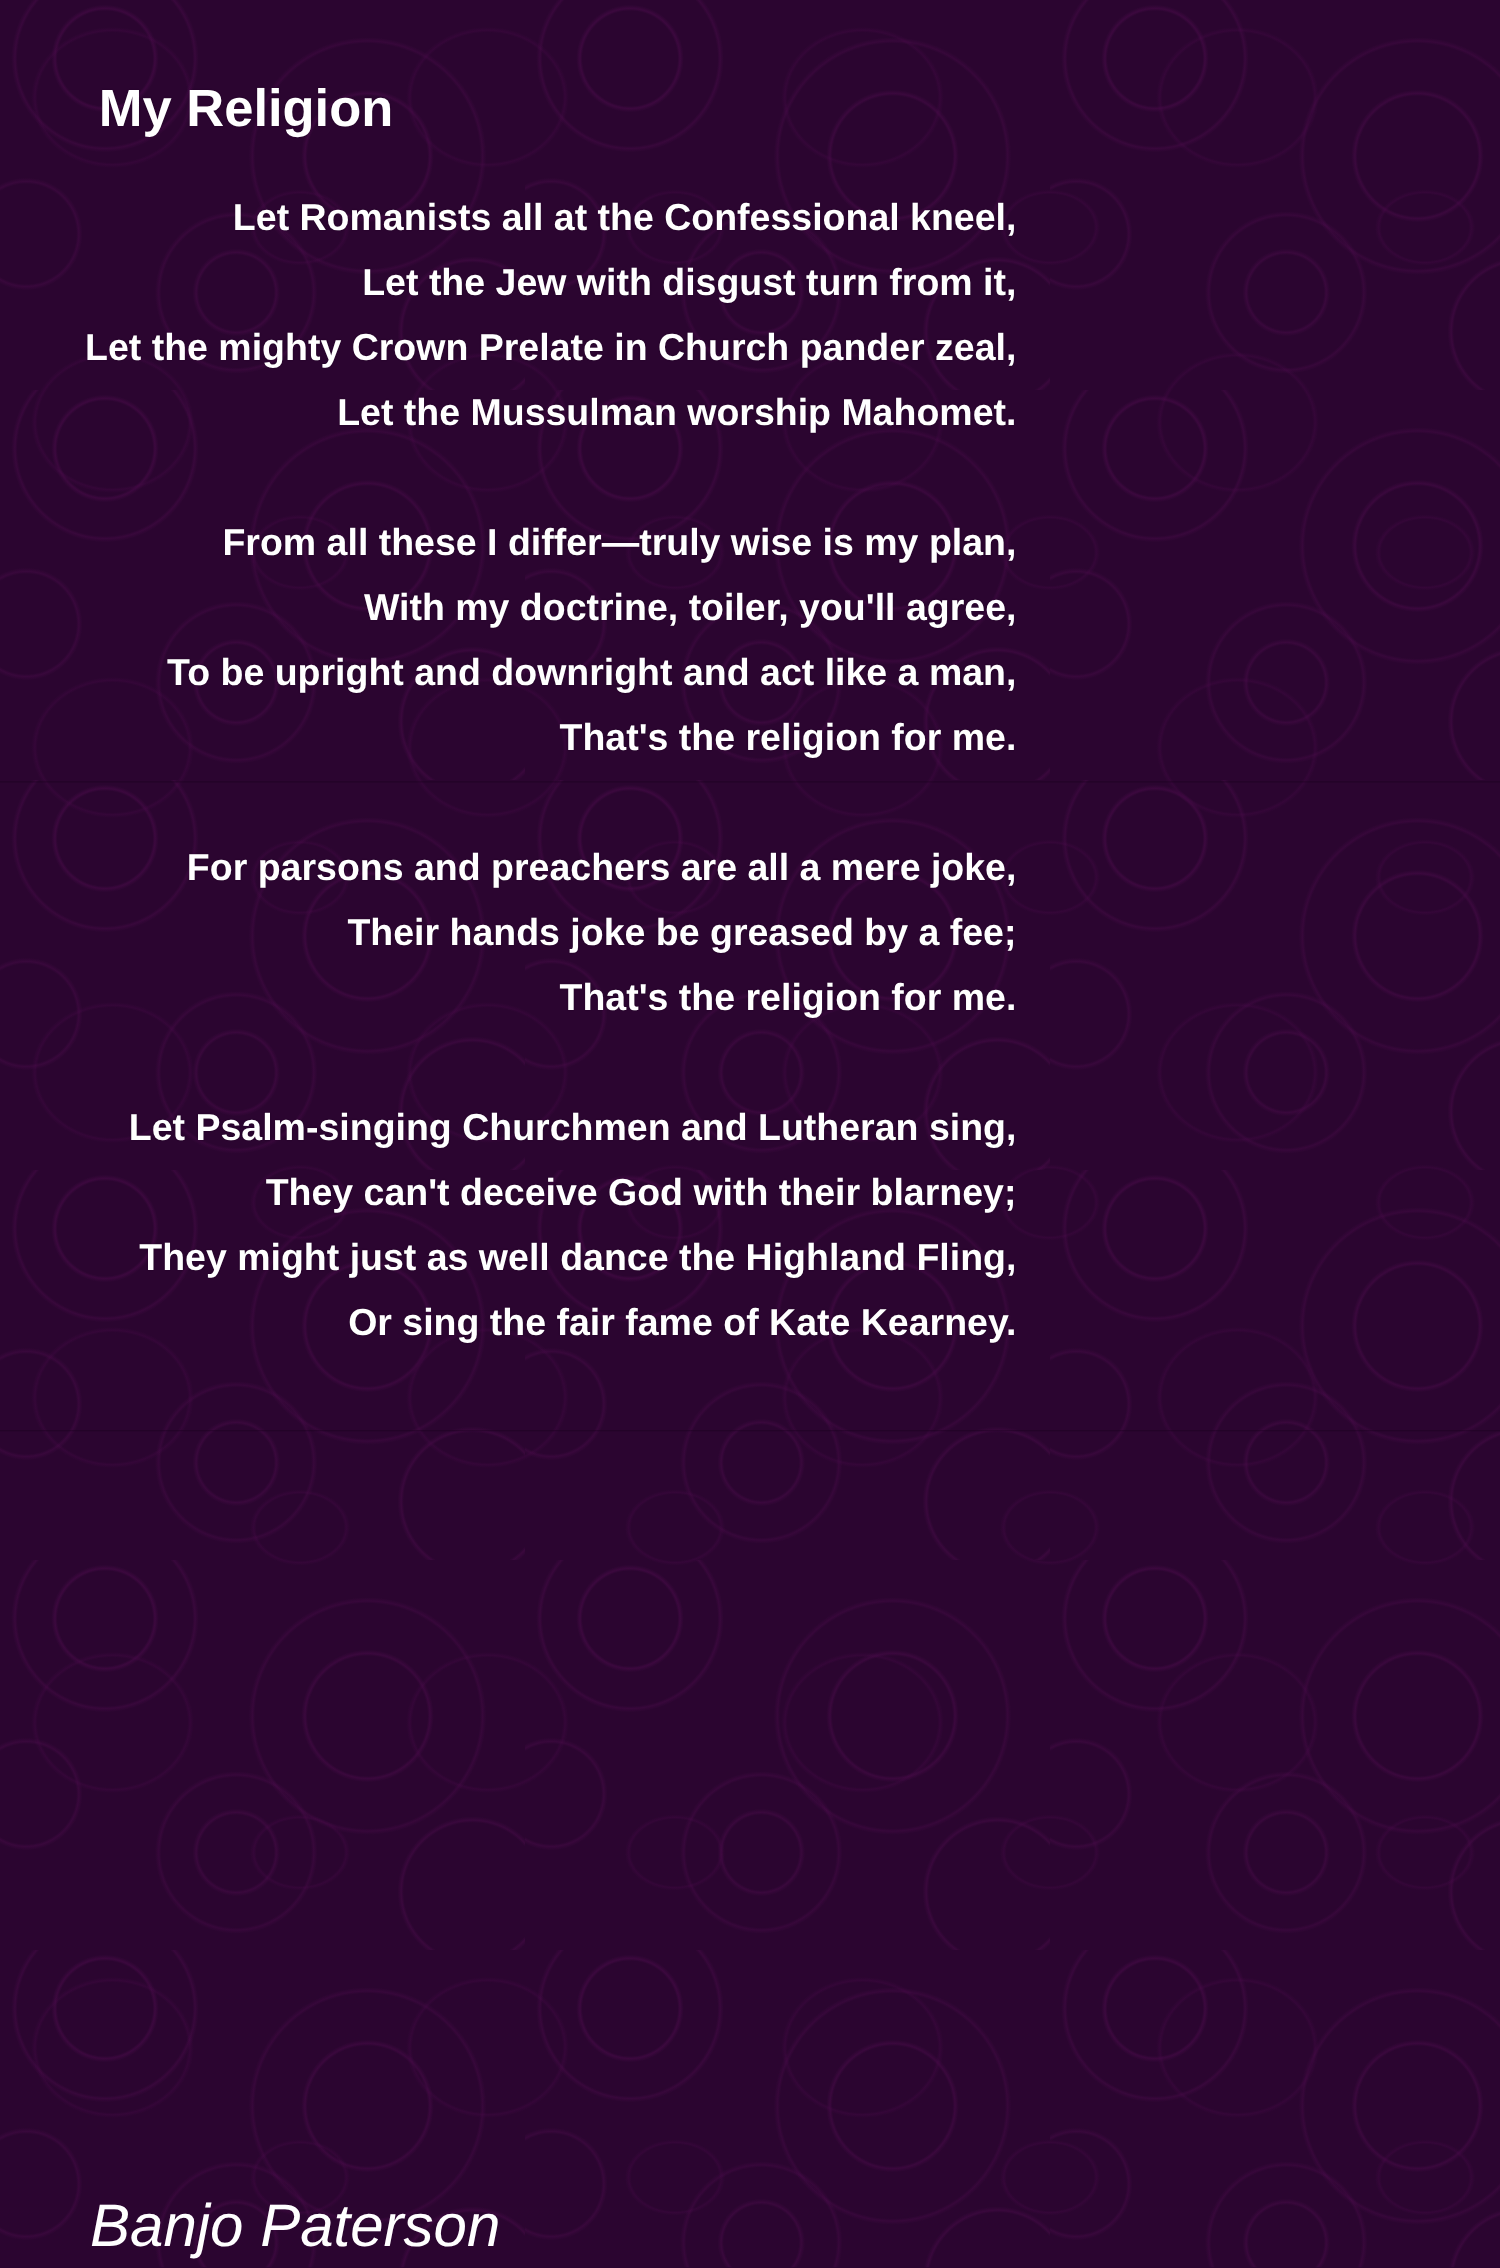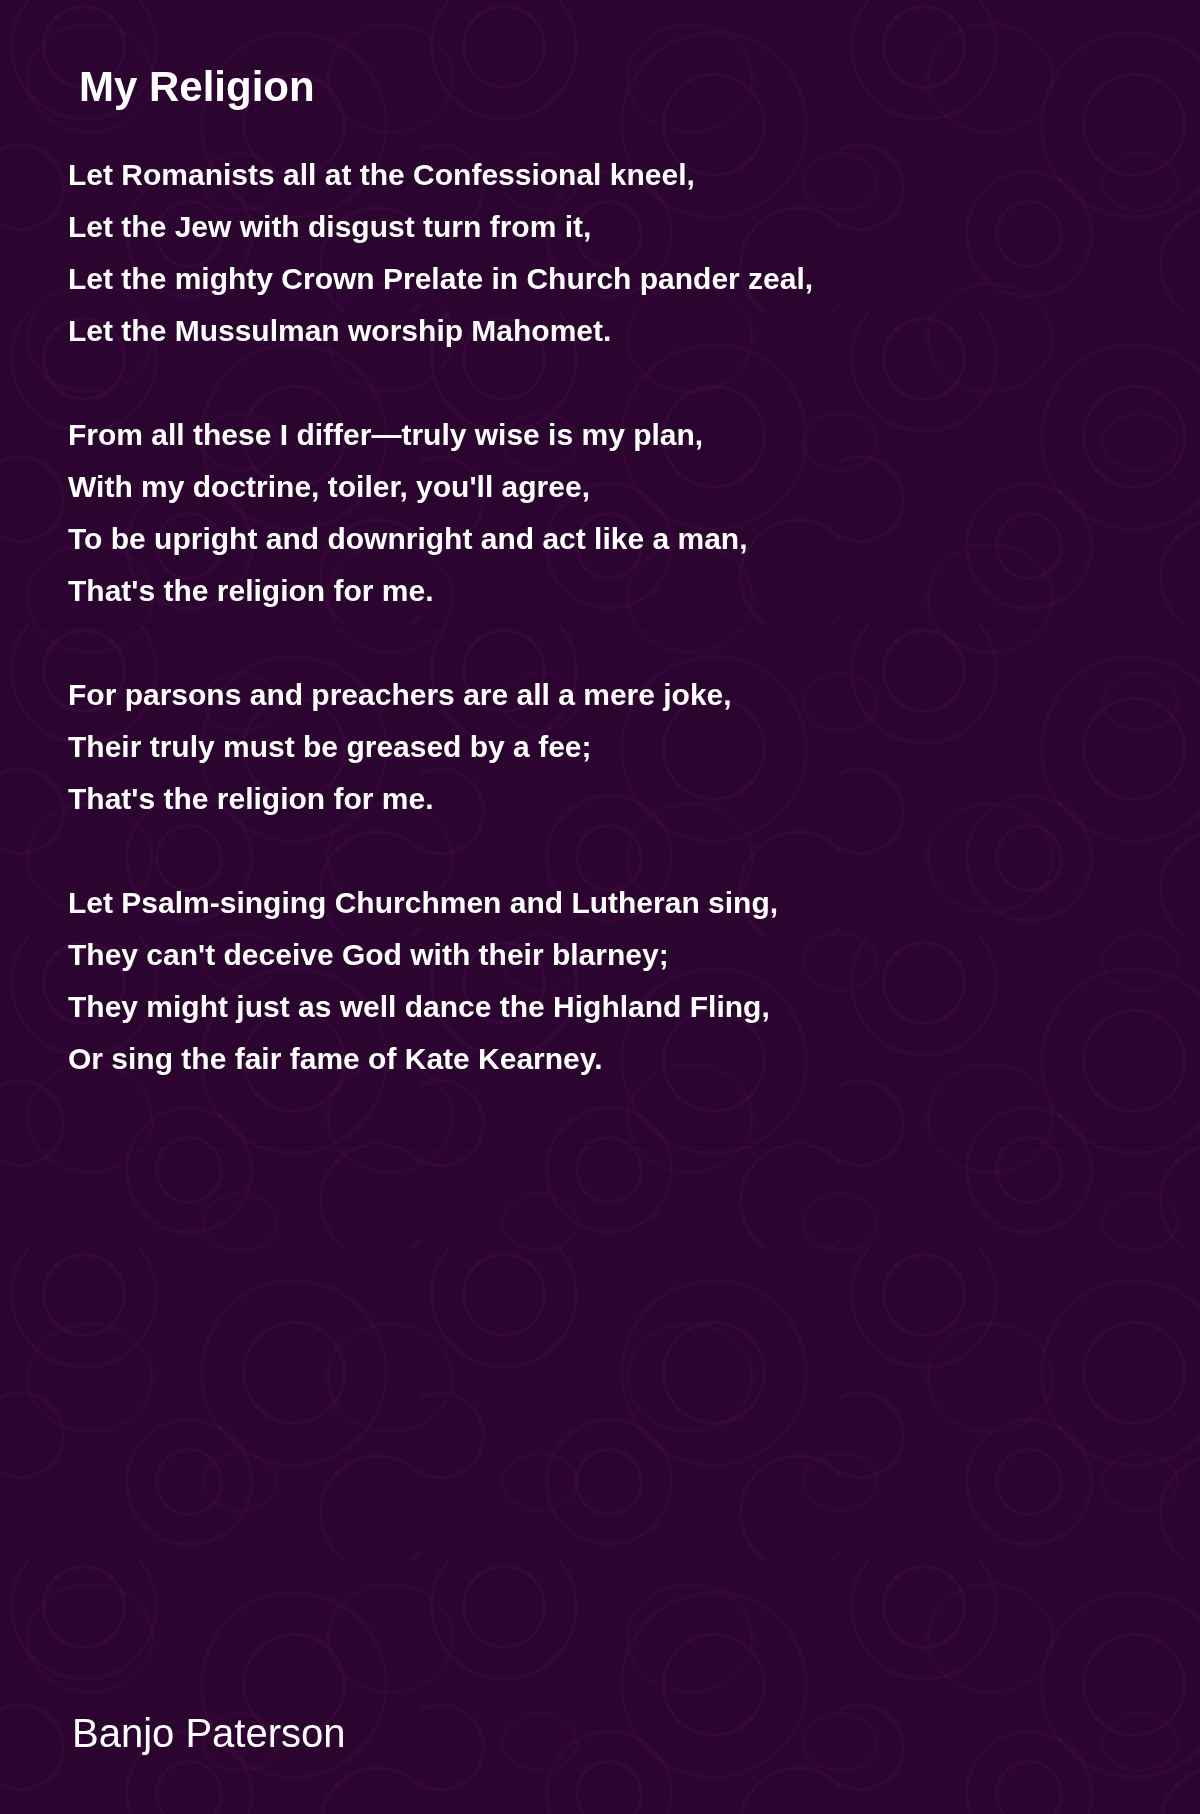--- a/index.html
+++ b/index.html
@@ -65,34 +65,36 @@
     left: 0;
     top: 149px;
     font-size: 30px;
     line-height: 52px;
     font-weight: bold;
     white-space: nowrap;
     text-shadow: 0 0 1px rgba(0,0,0,0.4);
   }
   .stanza {
     margin: 0 0 52px 0;
+    text-align: right;
   }
   .stanza:last-child {
     margin-bottom: 0;
   }
   .line {
     display: block;
     height: 52px;
   }
   .author {
     position: absolute;
     left: 4px;
-    top: 1709px;
-    font-size: 40px;
+    top: 1758px;
+    font-size: 48px;
     line-height: 48px;
+    font-style: italic;
     font-weight: normal;
     white-space: nowrap;
   }
 </style>
 </head>
 <body>
 
 <div class="bg"></div>
 <div class="seam" style="top:625px"></div>
 <div class="seam" style="top:1144px"></div>
@@ -108,21 +110,21 @@
       <span class="line">Let the Mussulman worship Mahomet.</span>
     </div>
     <div class="stanza">
       <span class="line">From all these I differ—truly wise is my plan,</span>
       <span class="line">With my doctrine, toiler, you'll agree,</span>
       <span class="line">To be upright and downright and act like a man,</span>
       <span class="line">That's the religion for me.</span>
     </div>
     <div class="stanza">
       <span class="line">For parsons and preachers are all a mere joke,</span>
-      <span class="line">Their truly must be greased by a fee;</span>
+      <span class="line">Their hands joke be greased by a fee;</span>
       <span class="line">That's the religion for me.</span>
     </div>
     <div class="stanza">
       <span class="line">Let Psalm-singing Churchmen and Lutheran sing,</span>
       <span class="line">They can't deceive God with their blarney;</span>
       <span class="line">They might just as well dance the Highland Fling,</span>
       <span class="line">Or sing the fair fame of Kate Kearney.</span>
     </div>
   </div>
 

